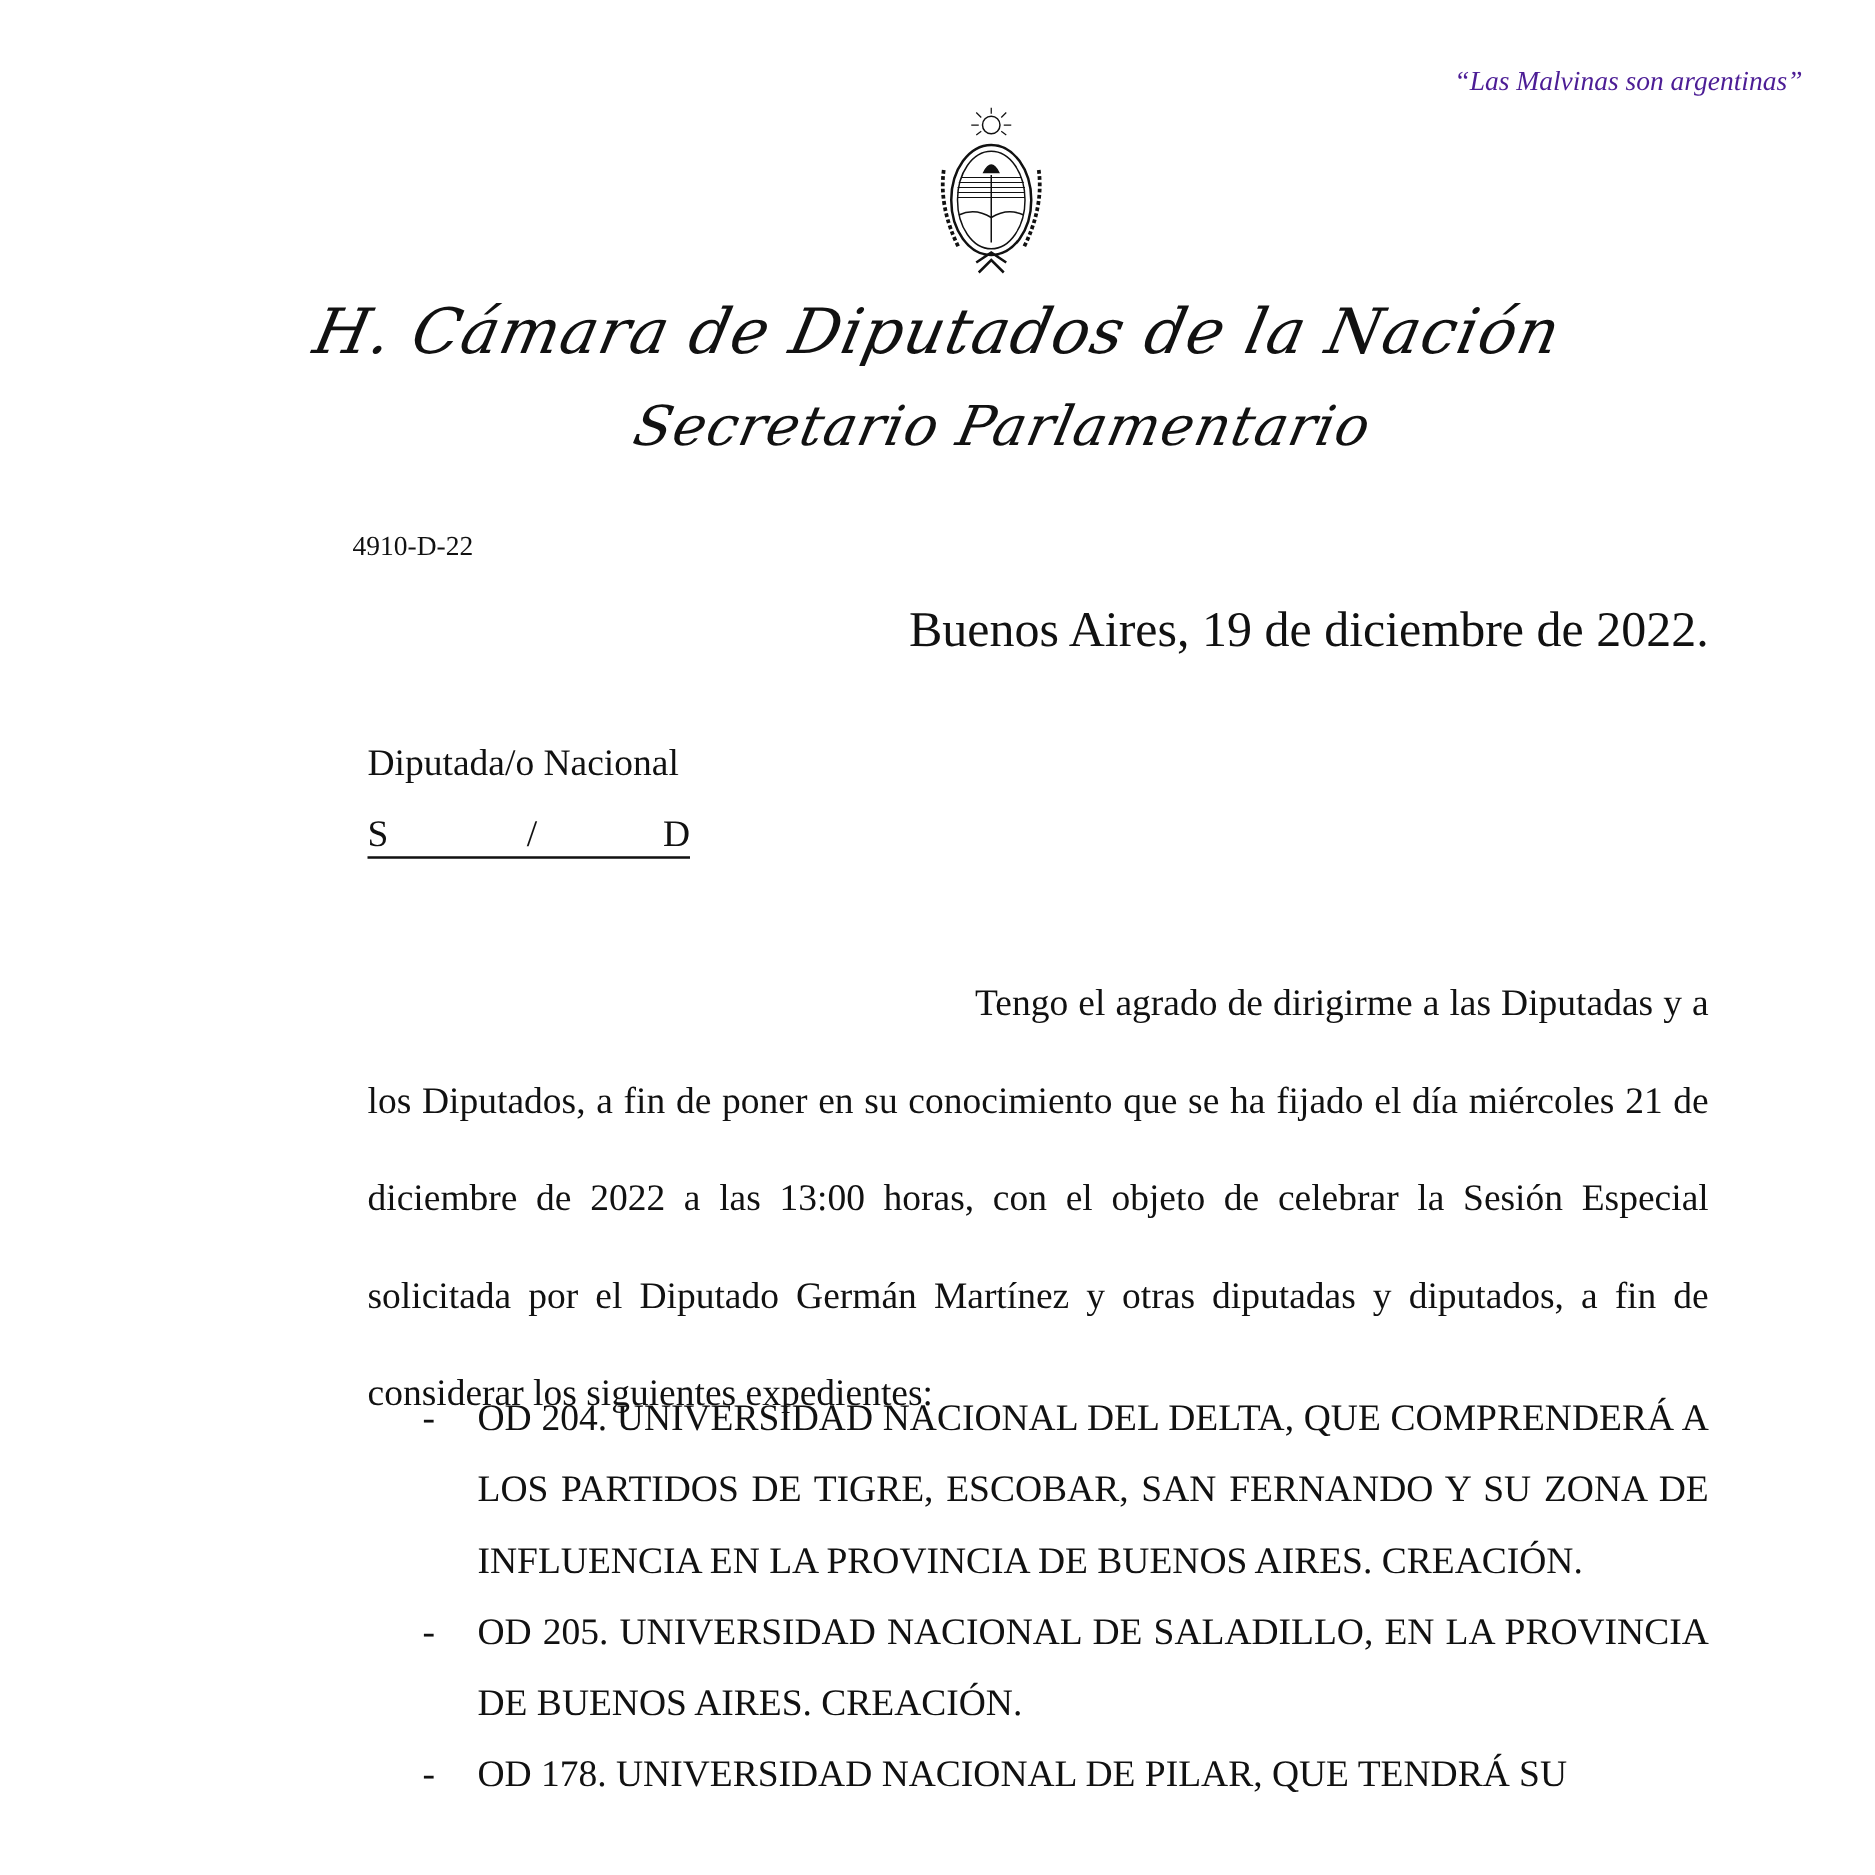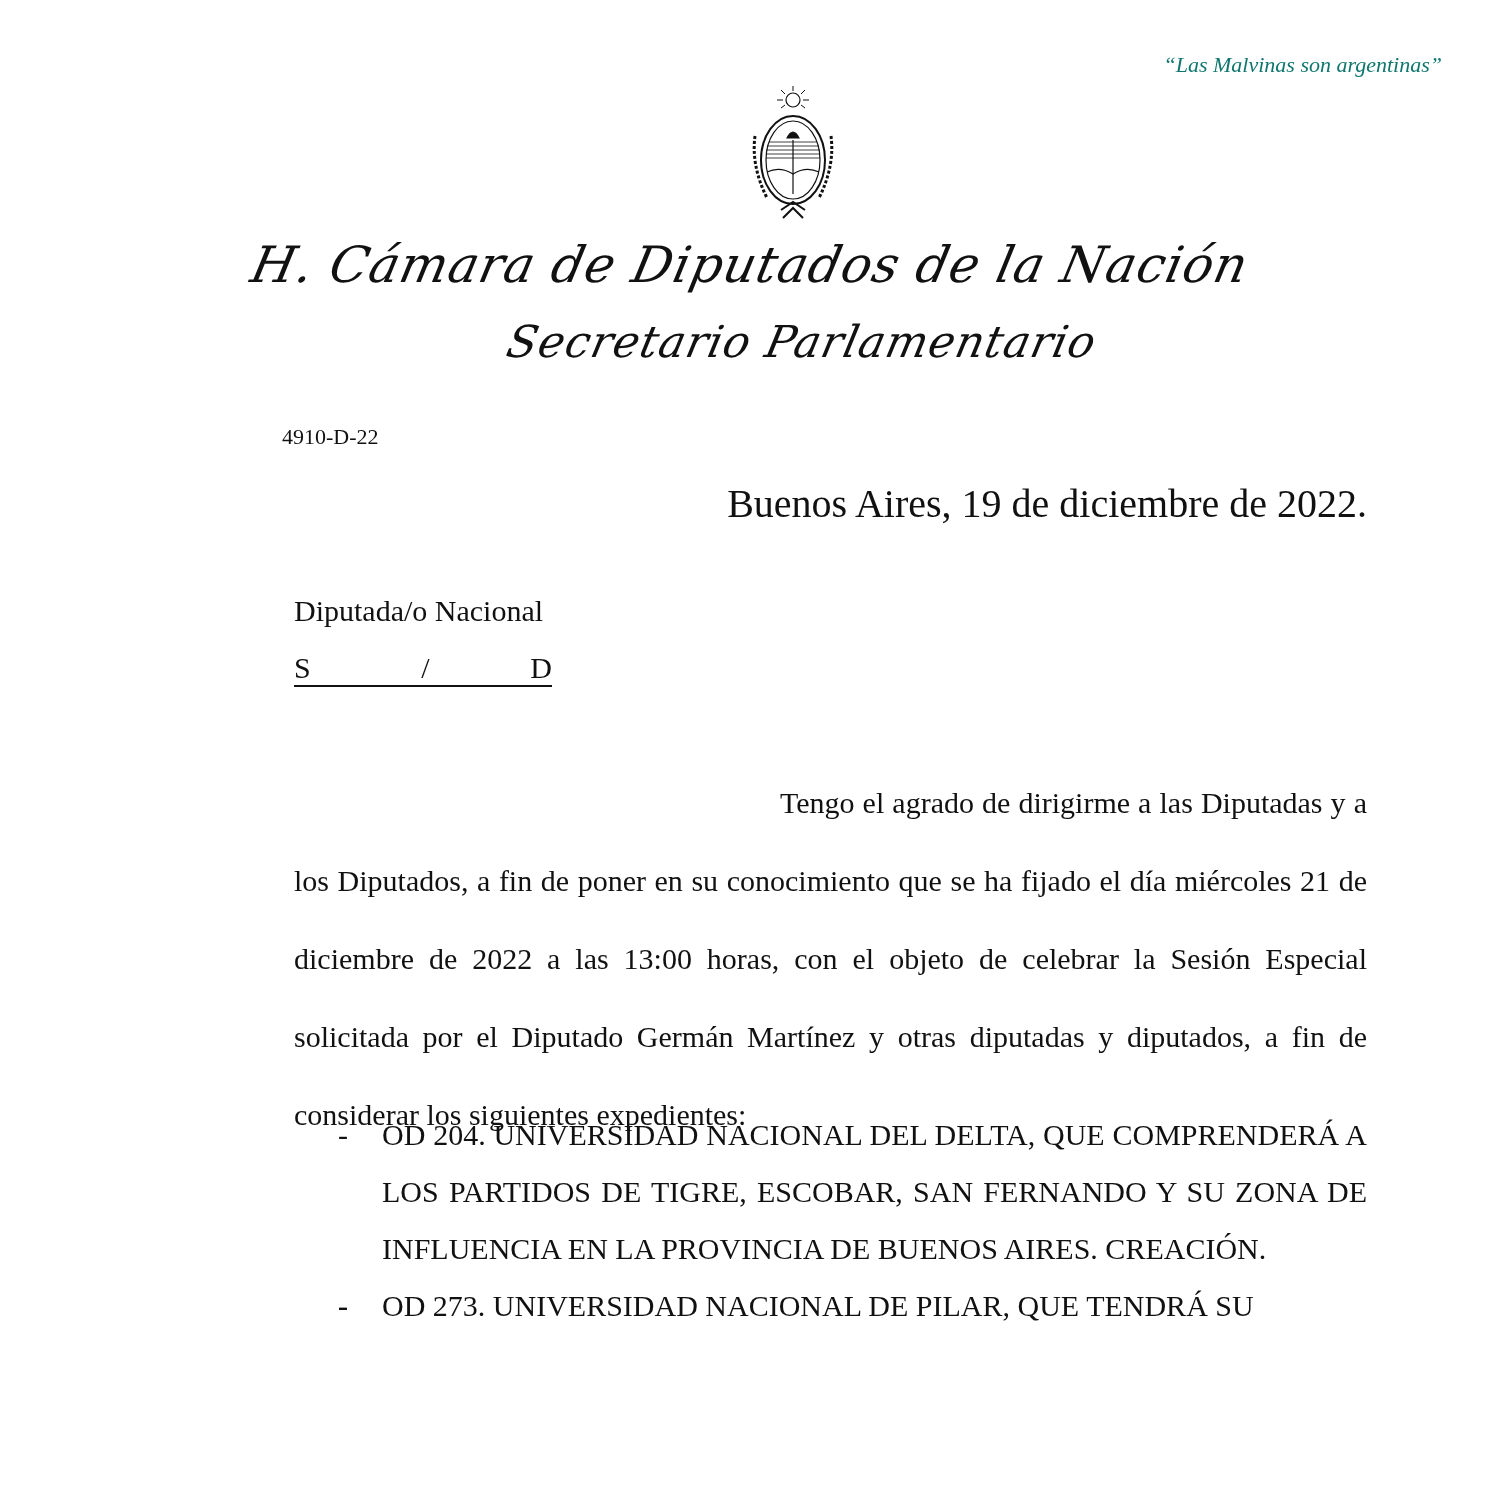--- a/index.html
+++ b/index.html
@@ -2,21 +2,21 @@
 <html><head>
 <meta charset="utf-8">
 <style>
   html, body { margin: 0; padding: 0; background: #ffffff; }
   body {
     width: 1500px; height: 1500px; overflow: hidden; position: relative;
     font-family: "Liberation Serif", "DejaVu Serif", serif; color: #111;
   }
   .motto {
     position: absolute; top: 52px; right: 58px;
-    font-style: italic; font-size: 22px; color: #0f766e;
+    font-style: italic; font-size: 22px; color: #4c1d95;
   }
   .crest { position: absolute; left: 747px; top: 86px; width: 92px; height: 140px; }
   .chamber {
     position: absolute; left: 0; width: 1500px; text-align: center;
     font-family: "DejaVu Serif", serif; font-style: italic;
     letter-spacing: 1px; color: #111;
   }
   .chamber.l1 { top: 236px; font-size: 50px; transform: skewX(-12deg); font-weight: normal; }
   .chamber.l2 { top: 316px; font-size: 44px; transform: skewX(-12deg); left: 52px; }
   .expediente { position: absolute; left: 282px; top: 424px; font-size: 22px; }
@@ -88,18 +88,19 @@
 
 <div class="body-text"><span class="indent"></span><span>Tengo el agrado de dirigirme a las Diputadas y a los Diputados, a fin de poner en su conocimiento que se ha fijado el día miércoles 21 de diciembre de 2022 a las 13:00 horas, con el objeto de celebrar la Sesión Especial solicitada por el Diputado Germán Martínez y otras diputadas y diputados, a fin de considerar los siguientes expedientes:</span></div>
 
 <ul class="list">
   <li>
     <span class="dash">-</span>
     <span>OD 204. UNIVERSIDAD NACIONAL DEL DELTA, QUE COMPRENDERÁ A LOS PARTIDOS DE TIGRE, ESCOBAR, SAN FERNANDO Y SU ZONA DE INFLUENCIA EN LA PROVINCIA DE BUENOS AIRES. CREACIÓN.</span>
   </li>
   <li>
     <span class="dash">-</span>
+    <span>OD 205. UNIVERSIDAD NACIONAL DE SALADILLO, EN LA PROVINCIA DE BUENOS AIRES. CREACIÓN.</span>
   </li>
   <li>
     <span class="dash">-</span>
-    <span>OD 273. UNIVERSIDAD NACIONAL DE PILAR, QUE TENDRÁ SU</span>
+    <span>OD 178. UNIVERSIDAD NACIONAL DE PILAR, QUE TENDRÁ SU</span>
   </li>
 </ul>
 
 </body></html>

